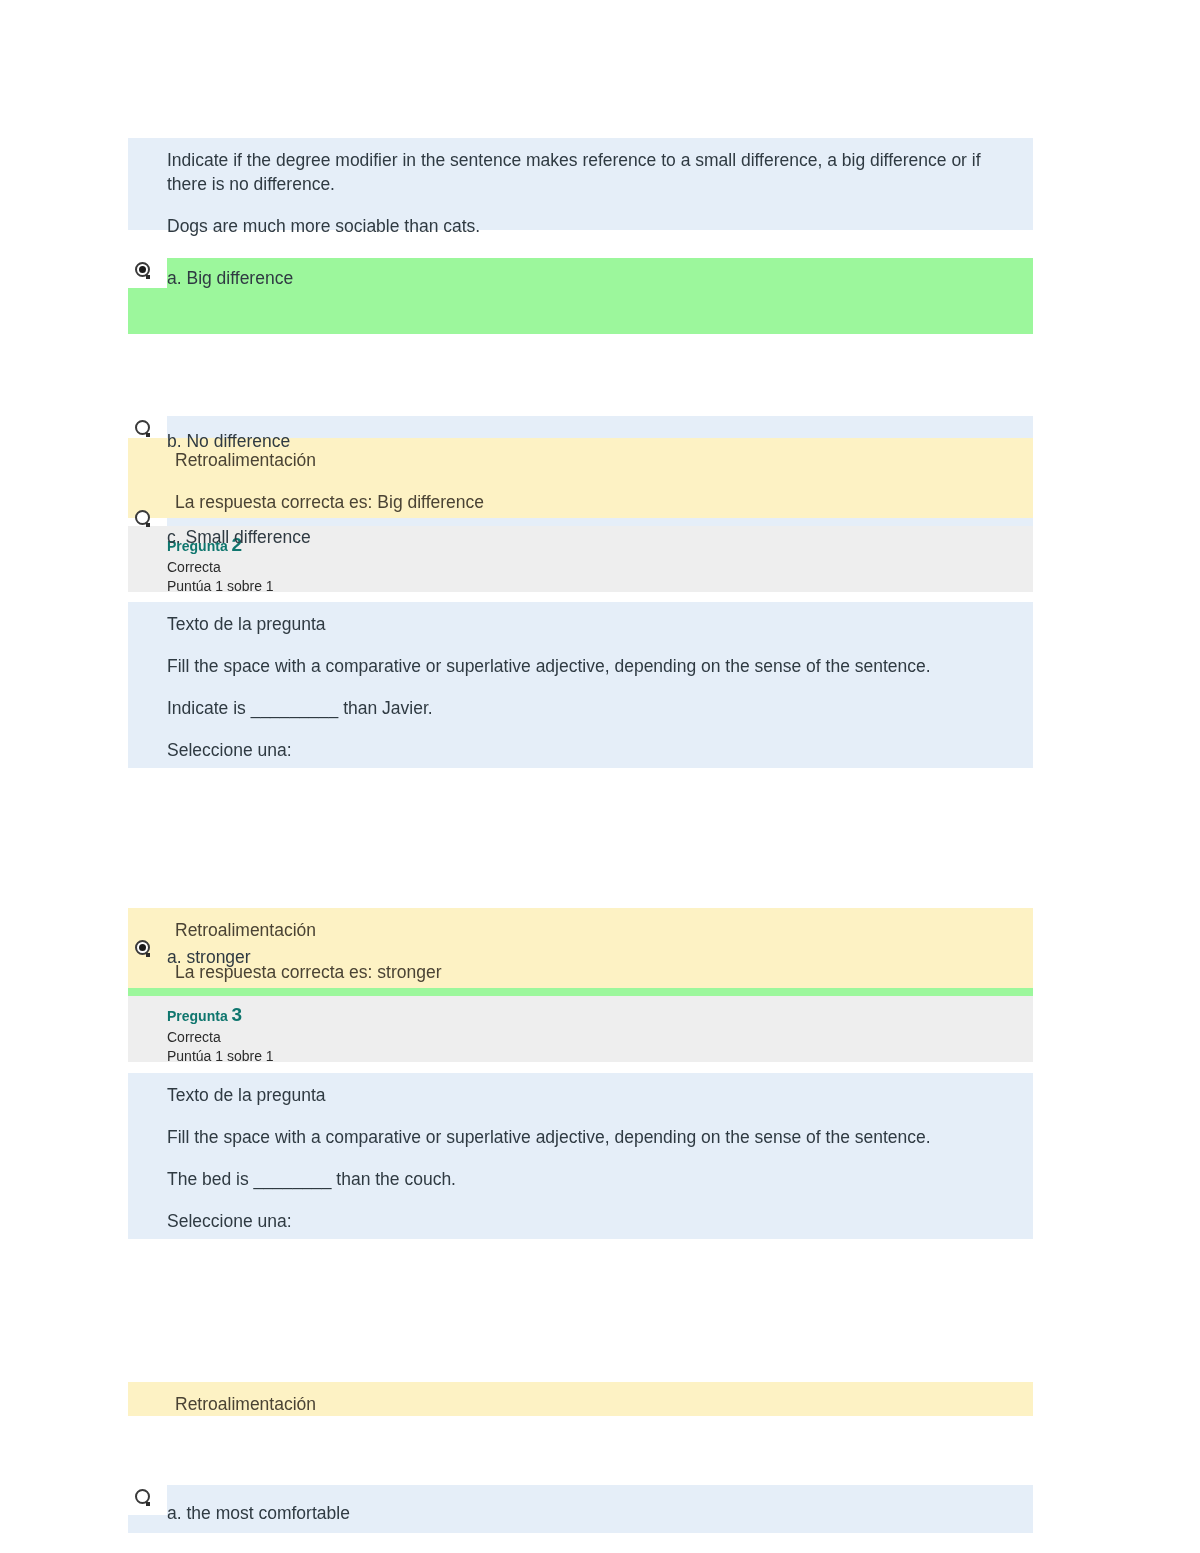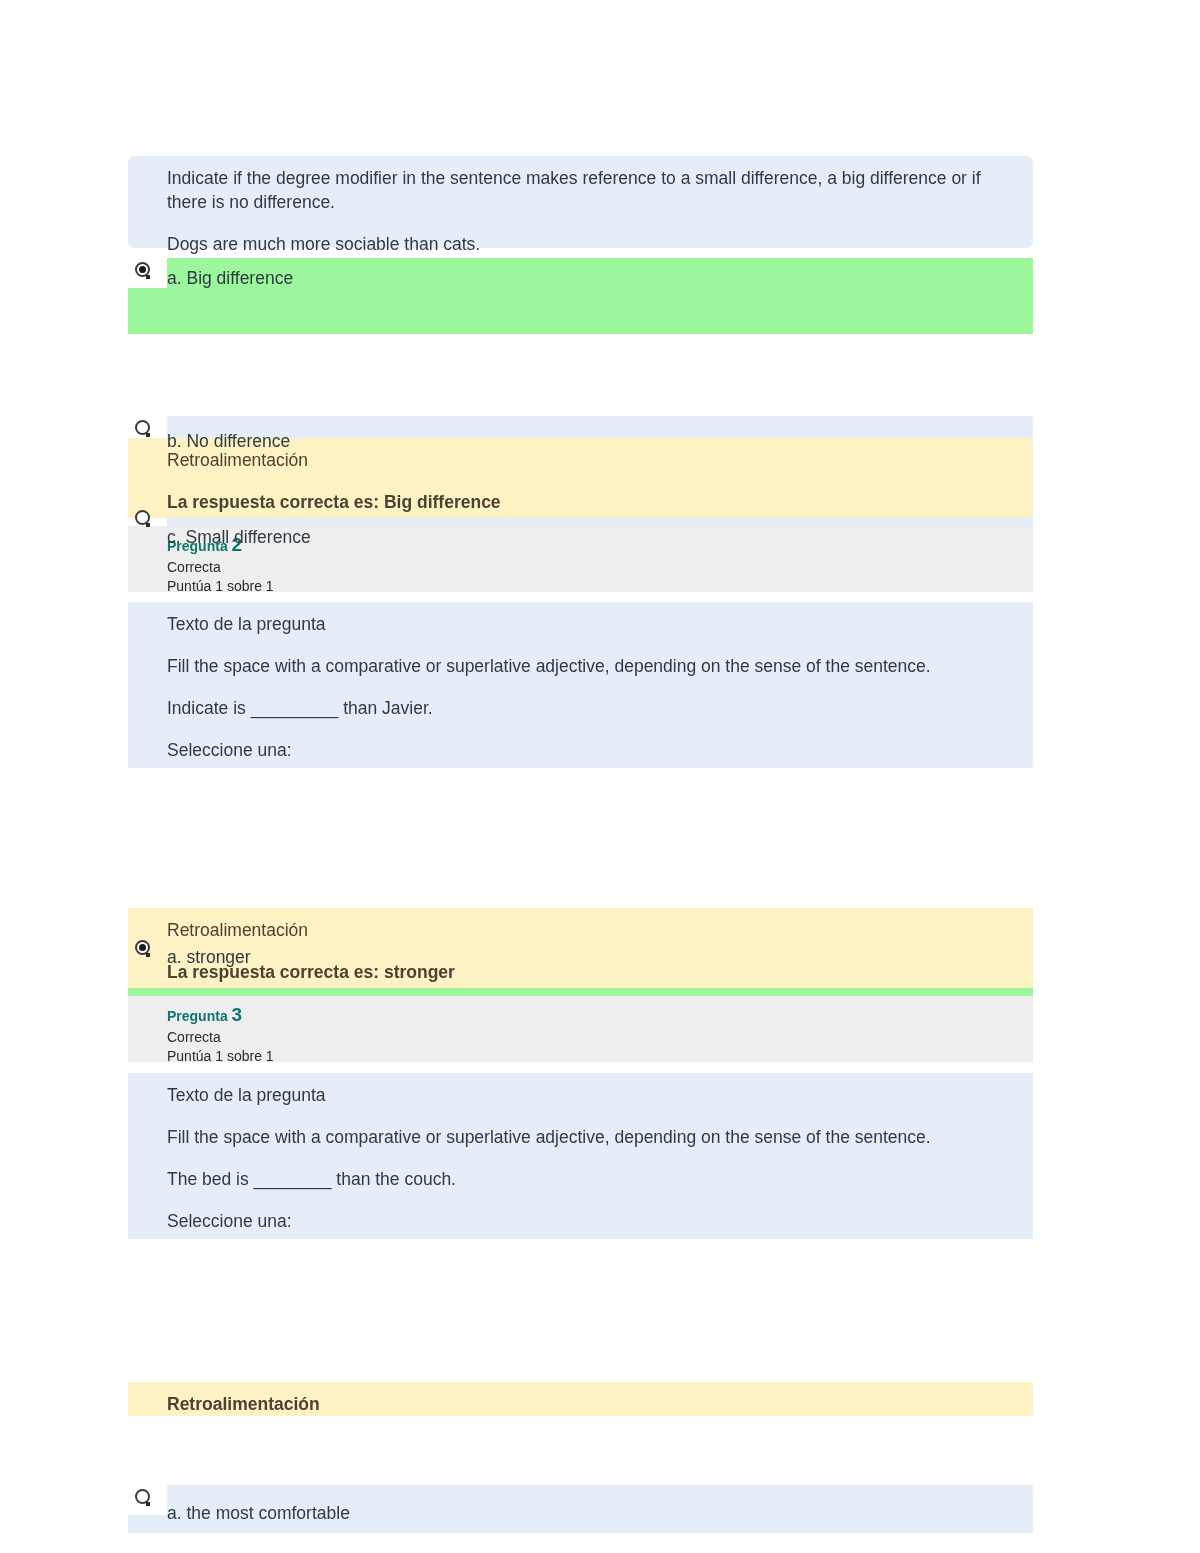--- a/index.html
+++ b/index.html
@@ -111,29 +111,29 @@
     margin: 0;
     padding-left: 39px;
     font-size: 17.5px;
     line-height: 1.38;
     color: #2f3a42;
   }
 
   
   .feedback {
     background: #fdf2c4;
-    padding: 10px 0 12px 0;
+    padding: 10px 0 12px 8px;
   }
   .feedback p {
     margin: 0 0 18px 39px;
     font-size: 17.5px;
     line-height: 1.38;
     color: #4a4334;
   }
-  .feedback p:last-child { margin-bottom: 0; font-weight: bold; }
+  .feedback p:last-child { margin-bottom: 0; }
 
   
   .qhead {
     background: #eeeeee;
     padding: 9px 0 9px 39px;
   }
   .qhead .line1 {
     font-size: 14px;
     font-weight: bold;
     color: #0f766e;
@@ -150,21 +150,21 @@
     color: #2b2b2b;
     line-height: 1.35;
     margin: 0;
   }
 </style>
 </head>
 <body>
 
 <div class="page">
 
-  <div class="qblock stem" style="top:156px; height:92px;border-radius:7px;">
+  <div class="qblock stem" style="top:138px; height:92px;">
     <p>Indicate if the degree modifier in the sentence makes reference to a small difference, a big difference or if there is no difference.</p>
     <p>Dogs are much more sociable than cats.</p>
     <p>Seleccione una:</p>
   </div>
 
   <div class="qblock answer green" style="top:258px; height:76px;">
     <div class="fill"></div>
     <div class="notch"></div>
     <span class="radio on"></span>
     <p class="atext" style="padding-top:8px;">a. Big difference</p>

